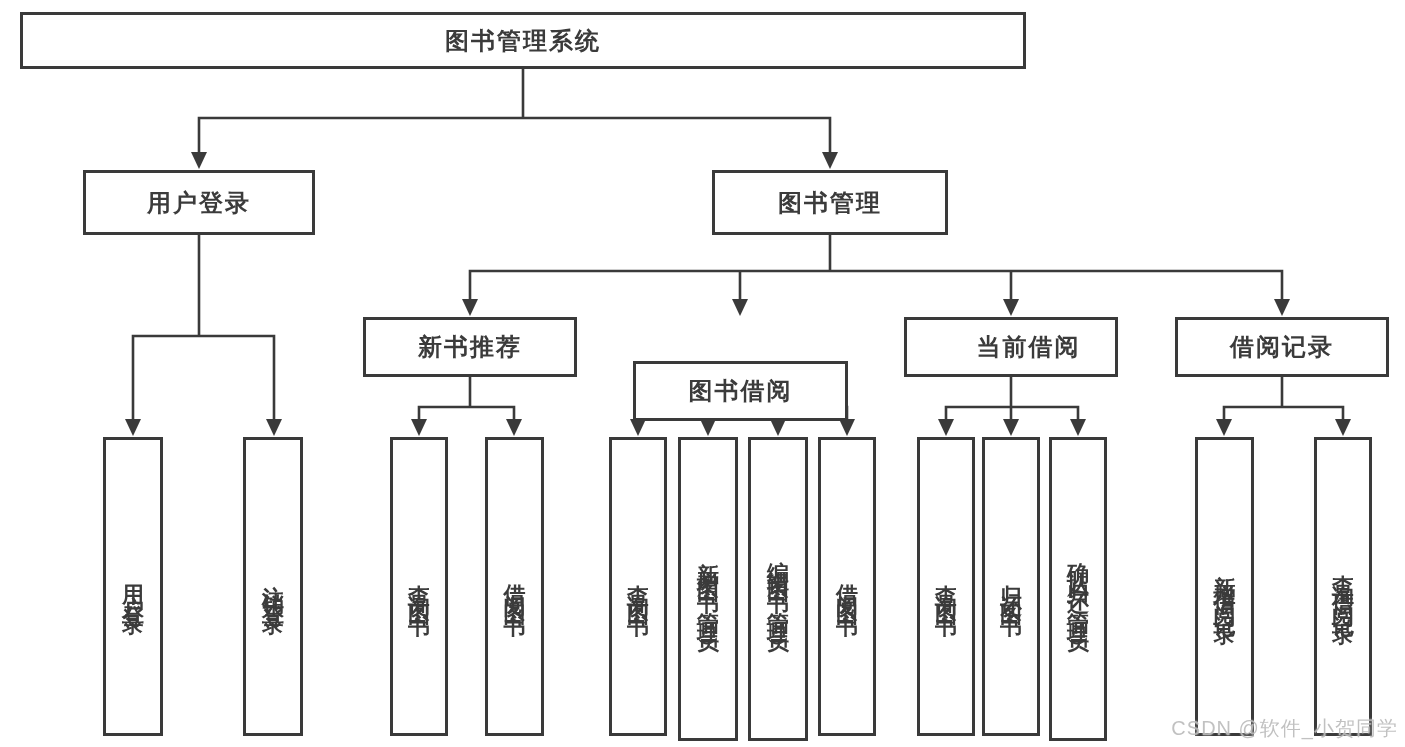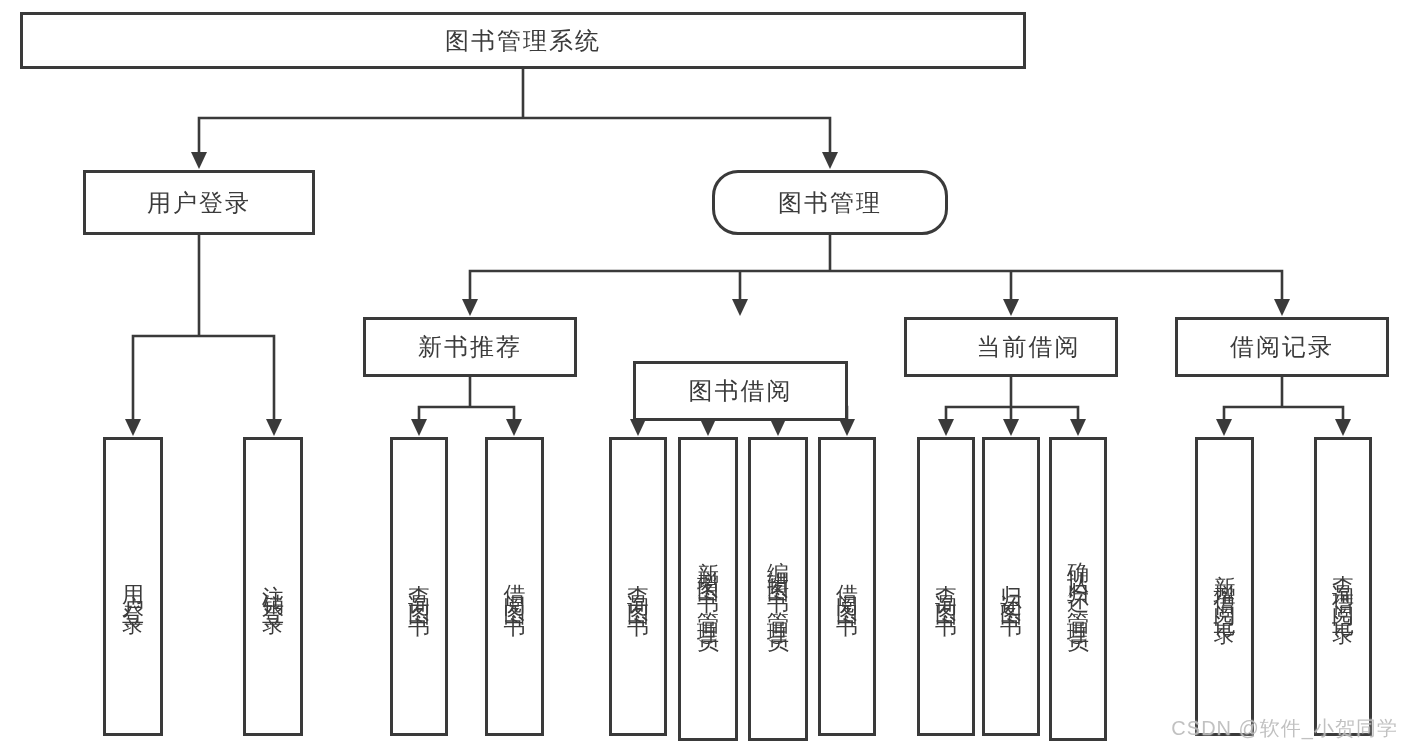--- a/index.html
+++ b/index.html
@@ -7,21 +7,21 @@
     position:relative;width:1405px;height:747px;background:#fff;overflow:hidden;
     font-family:"Liberation Sans","DejaVu Sans",sans-serif;color:var(--text,#3b3b3b);
   }
   .wires{position:absolute;left:0;top:0;width:1405px;height:747px;}
   .wires path{fill:none;stroke:var(--line,#3a3a3a);stroke-width:2.6;stroke-linecap:square;}
   .wires polygon{fill:var(--line,#3a3a3a);stroke:none;}
   .node{
     position:absolute;box-sizing:border-box;background:var(--box-bg,#ffffff);
     border:3px solid var(--line,#3a3a3a);
     display:flex;align-items:center;justify-content:center;
-    font-size:24px;letter-spacing:2px;line-height:1;white-space:nowrap;
+    font-size:24px;letter-spacing:2px;line-height:1;white-space:nowrap;font-weight:bold;
   }
   .leaf{
     writing-mode:vertical-rl;text-orientation:mixed;
     font-size:22px;letter-spacing:10px;
   }
   .leaf .lbl{display:block;}
   .watermark{
     position:absolute;top:715px;right:7px;z-index:5;
     font-size:20px;letter-spacing:1px;white-space:nowrap;
     color:var(--watermark,#bcbcbc);opacity:.92;
@@ -63,21 +63,21 @@
     <polygon points="1335,419 1351,419 1343,436"></polygon>
   </svg>
 
   <div class="node" style="left:20px;top:12px;width:1006px;height:57px;">
     <span class="lbl">图书管理系统</span>
   </div>
 
   <div class="node" style="left:83px;top:170px;width:232px;height:65px;">
     <span class="lbl">用户登录</span>
   </div>
-  <div class="node" style="left:712px;top:170px;width:236px;height:65px;border-radius:26px;">
+  <div class="node" style="left:712px;top:170px;width:236px;height:65px;">
     <span class="lbl">图书管理</span>
   </div>
 
   <div class="node" style="left:363px;top:317px;width:214px;height:60px;align-items:center;">
     <span class="lbl">新书推荐</span>
   </div>
   <div class="node" style="left:633px;top:317px;width:215px;height:60px;margin-top:44px;">
     <span class="lbl">图书借阅</span>
   </div>
   <div class="node" style="left:904px;top:317px;width:214px;height:60px;padding-left:35px;">

